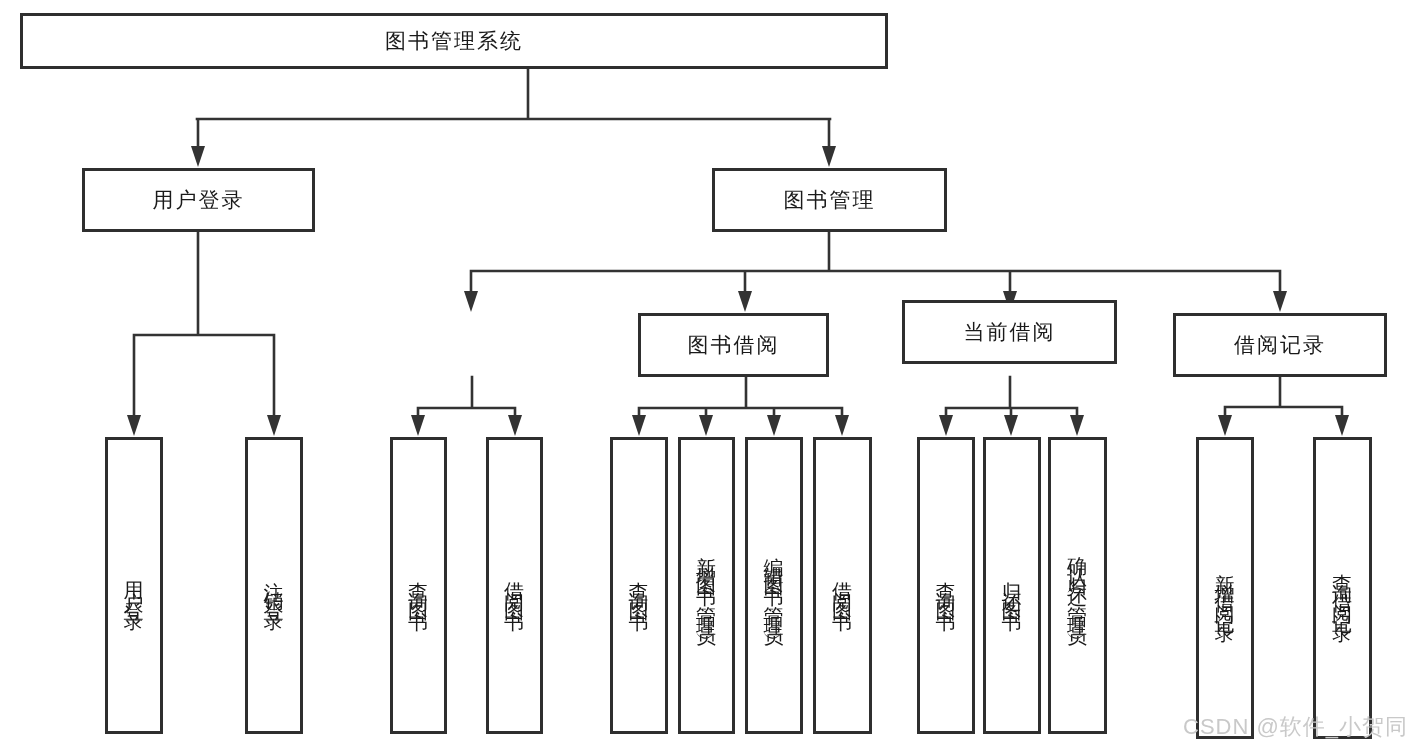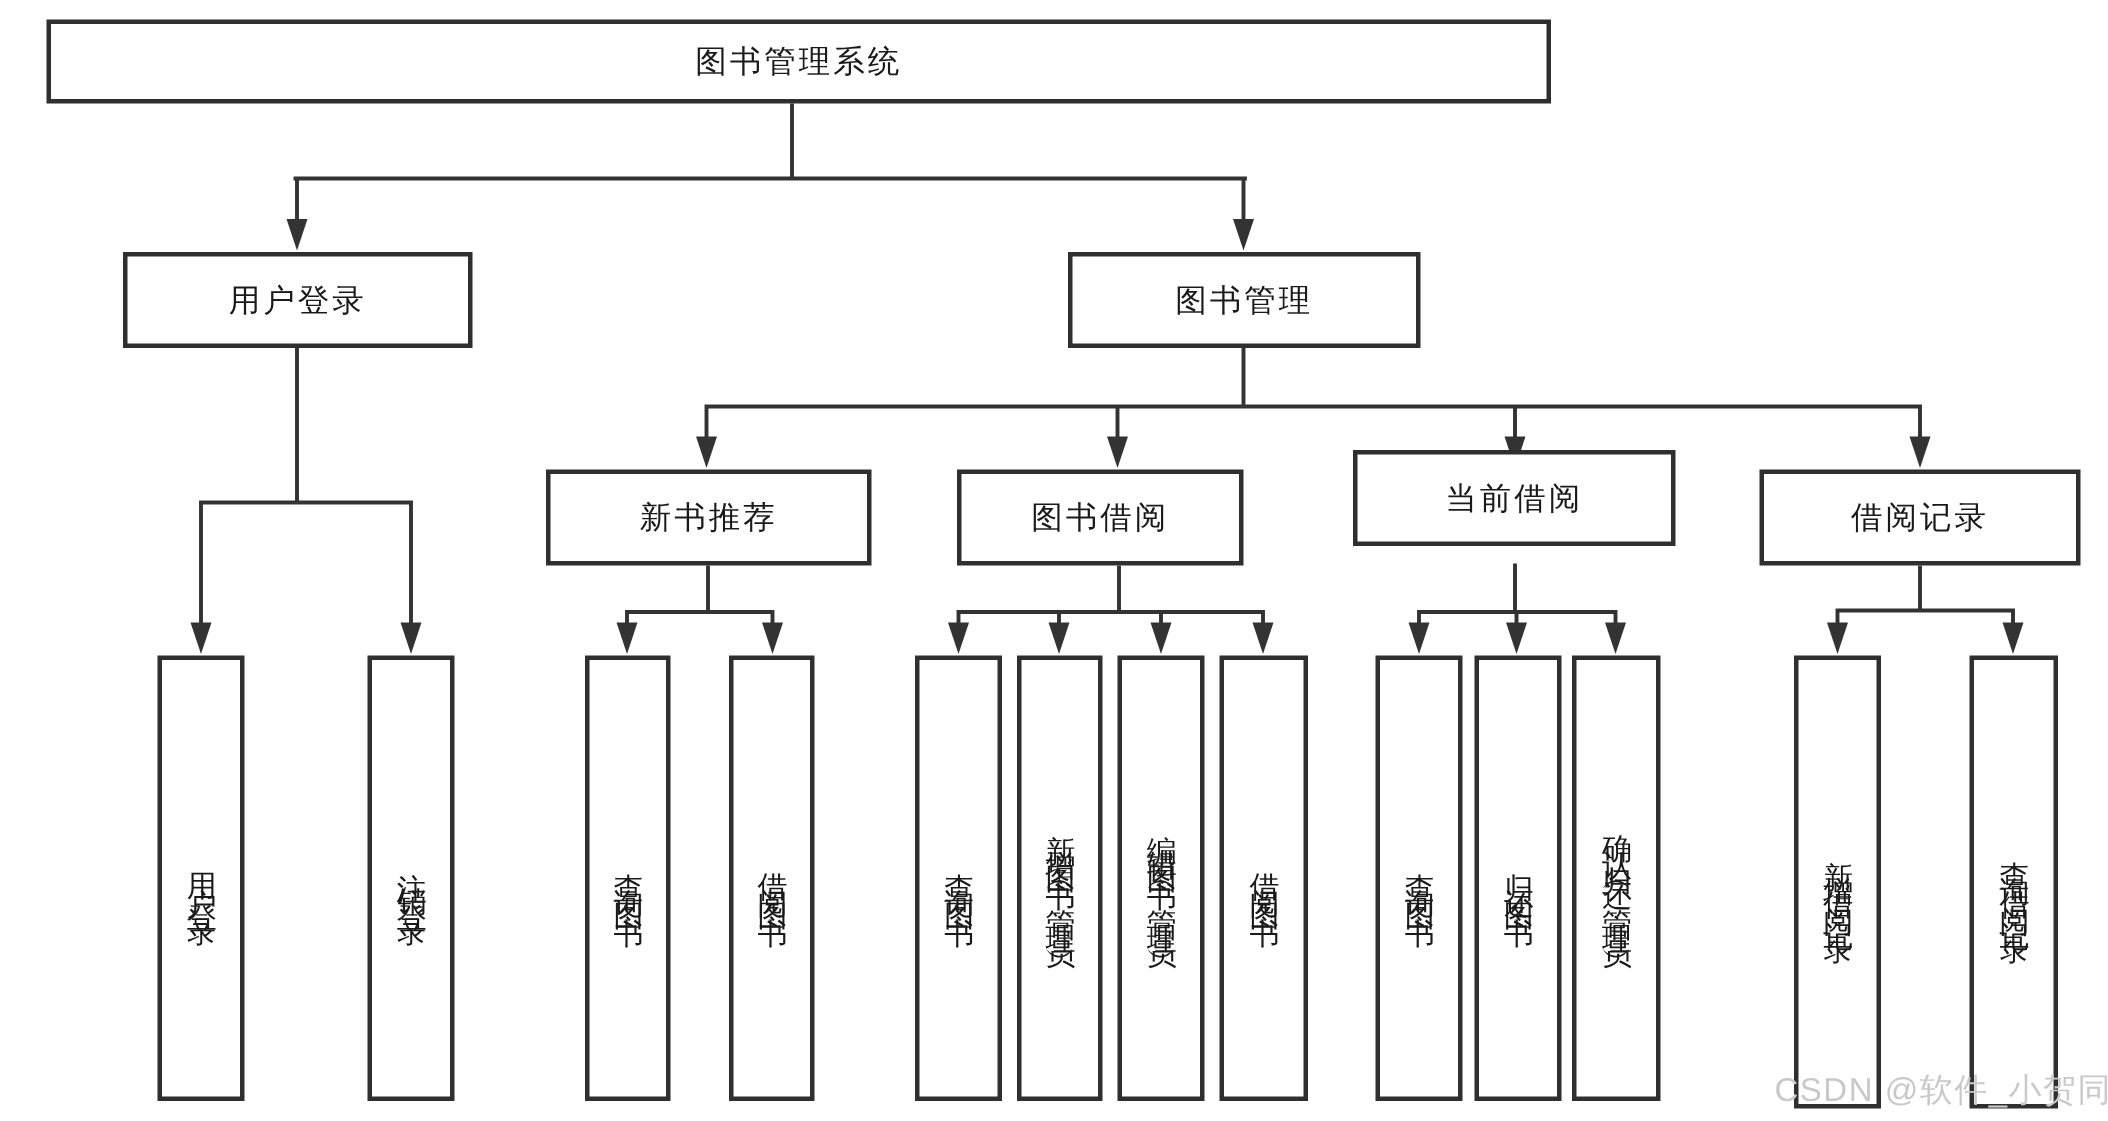--- a/index.html
+++ b/index.html
@@ -90,34 +90,31 @@
       <polygon points="767,415 781,415 774,436"></polygon>
       <polygon points="835,415 849,415 842,436"></polygon>
       <polygon points="939,415 953,415 946,436"></polygon>
       <polygon points="1004,415 1018,415 1011,436"></polygon>
       <polygon points="1070,415 1084,415 1077,436"></polygon>
       <polygon points="1218,415 1232,415 1225,436"></polygon>
       <polygon points="1335,415 1349,415 1342,436"></polygon>
     </g>
   </svg>
 
-  <div class="hnode" style="left:31px;top:13px;width:1003px;height:56px;">
+  <div class="hnode" style="left:20px;top:13px;width:868px;height:56px;">
     <span>图书管理系统</span>
   </div>
 
   <div class="hnode" style="left:82px;top:168px;width:233px;height:64px;">
     <span>用户登录</span>
   </div>
   <div class="hnode" style="left:712px;top:168px;width:235px;height:64px;">
     <span>图书管理</span>
   </div>
 
-  <div class="hnode" style="left:364px;top:313px;width:217px;height:64px;">
-    <span>新书推荐</span>
-  </div>
   <div class="hnode" style="left:638px;top:313px;width:191px;height:64px;">
     <span>图书借阅</span>
   </div>
   <div class="hnode" style="left:902px;top:300px;width:215px;height:64px;">
     <span>当前借阅</span>
   </div>
   <div class="hnode" style="left:1173px;top:313px;width:214px;height:64px;">
     <span>借阅记录</span>
   </div>
 

